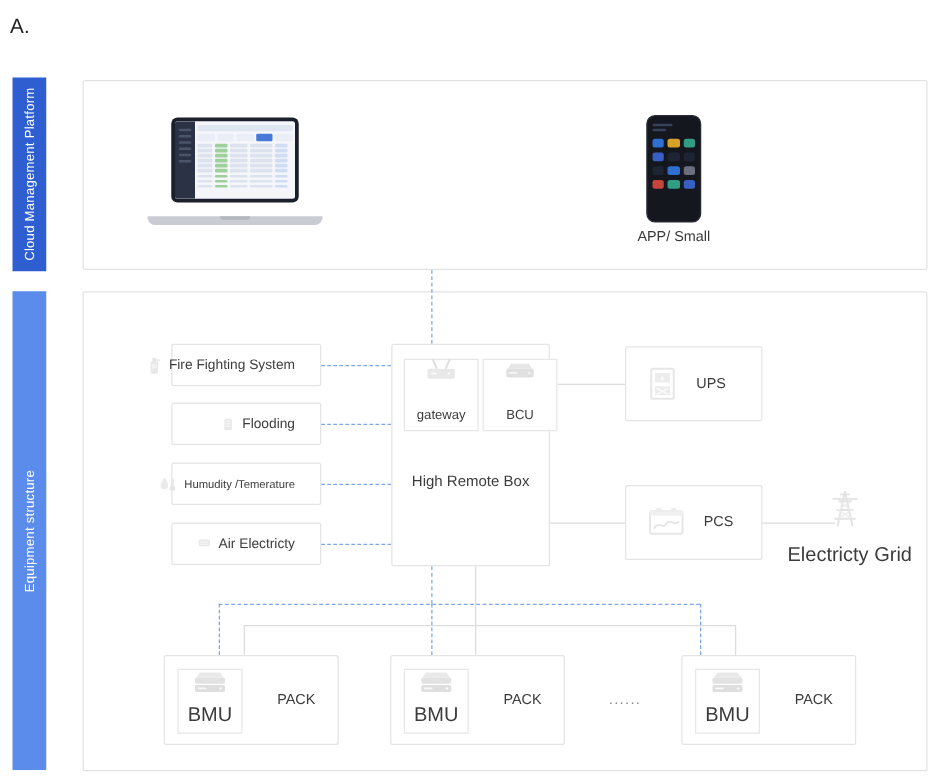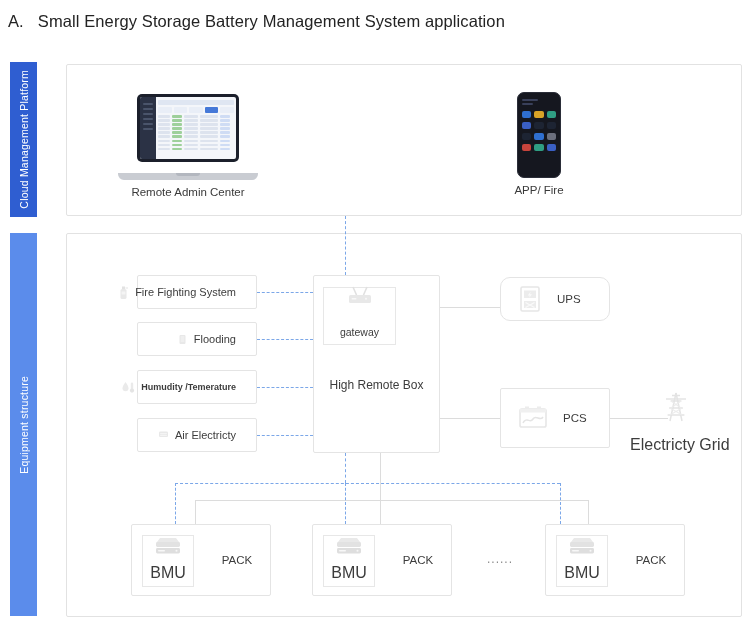--- a/index.html
+++ b/index.html
@@ -152,51 +152,51 @@
   
   .sensor-box {
     width: 120px; height: 34px;
     left: 137px;
     padding-right: 20px;
     justify-content: flex-end;
     gap: 5px;
   }
   #sensor-0 { top: 275px; }
   #sensor-1 { top: 322px; }
-  #sensor-2 { top: 370px; font-weight: bold; }
+  #sensor-2 { top: 370px; }
   #sensor-3 { top: 418px; }
   .sensor-label { font-size: 11px; color:#3c3c3c; white-space:nowrap; }
   #sensor-2 .sensor-label { font-size: 9px; }
 
   
   #hv-box {
     left: 313px; top: 275px;
     width: 127px; height: 178px;
     display: block;
   }
   #hv-title {
     position:absolute; left:0; right:0; top:102px;
     text-align:center; font-size:12px; color:#3c3c3c;
   }
   .hv-inner {
     position: absolute; top: 11px;
-    width: 73px; height: 58px;
+    width: 60px; height: 58px;
     border: 1px solid #e7e7e7;
     background:#fff;
     display:flex; flex-direction:column;
     align-items:center; justify-content:flex-end;
     padding-bottom: 6px;
     gap: 12px;
   }
   #hv-gateway { left: 9px; }
   #hv-bcu { left: 72px; }
   .hv-inner .lbl { font-size: 10.5px; color:#3c3c3c; }
 
   
-  #ups-box { left: 500px; top: 277px; width: 110px; height: 44px; border-radius: 10px; }
+  #ups-box { left: 500px; top: 277px; width: 110px; height: 60px; }
   #pcs-box { left: 500px; top: 388px; width: 110px; height: 60px; }
   .rbox-inner { display:flex; align-items:center; gap:14px; padding-left:16px; width:100%; }
   .rbox-label { font-size: 11.5px; color:#3c3c3c; }
 
   
   #grid-group { position:absolute; left: 630px; top: 392px; width: 92px; text-align:center; }
   #grid-caption { font-size: 16px; color:#3c3c3c; margin-top:14px; white-space:nowrap; }
 
   
   .pack-box {
@@ -242,21 +242,20 @@
 
   
   .icon { display:inline-block; line-height:0; }
   .icon svg { display:block; }
 </style>
 </head>
 <body>
 
 <div id="title">
   <span class="marker">A.</span>
-  <span>Small Energy Storage Battery Management System application</span>
 </div>
 
 <div class="vtab" id="vtab-cloud">
   <span>Cloud Management Platform</span>
 </div>
 <div class="vtab" id="vtab-equip">
   <span>Equipment  structure</span>
 </div>
 
 <div class="panel" id="panel-cloud"></div>
@@ -345,21 +344,20 @@
               <b class="c3"></b>
               <b class="c4"></b>
               <b class="c5"></b>
             </div>
         </div>
       </div>
     </div>
     <div class="laptop-base"></div>
     <div class="laptop-notch"></div>
   </div>
-  <div class="device-caption">Remote Admin Center</div>
 </div>
 
 <div class="device-group" id="phone-group">
   <div class="phone">
     <div class="phone-body">
       <div class="phone-top">
           <i></i>
           <i style="width:11px"></i>
         </div>
       <div class="phone-grid">
@@ -371,21 +369,21 @@
           <s style="background:#1d2433"></s>
         <s style="background:#1d2433"></s>
           <s style="background:#2f6fd0"></s>
           <s style="background:#6b6f7d"></s>
         <s style="background:#c7443c"></s>
           <s style="background:#2f9e83"></s>
           <s style="background:#3a5fc4"></s>
       </div>
     </div>
   </div>
-  <div class="device-caption">APP/ Fire</div>
+  <div class="device-caption">APP/ Small</div>
 </div>
 
 <div class="line dash-v" style="left:345px; top:216px; height:59px;"></div>
 
 <div class="line dash-h" style="left:257px; top:292px; width:56px;"></div>
 <div class="line dash-h" style="left:257px; top:339px; width:56px;"></div>
 <div class="line dash-h" style="left:257px; top:387px; width:56px;"></div>
 <div class="line dash-h" style="left:257px; top:435px; width:56px;"></div>
 
 <div class="line solid-h" style="left:440px; top:307px; width:60px;"></div>
@@ -457,20 +455,31 @@
       <svg width="30" height="24" viewBox="0 0 30 24">
         <path d="M8 2 L11.5 10" stroke="#e0e0e0" stroke-width="1.6" fill="none"></path>
         <path d="M22 2 L18.5 10" stroke="#e0e0e0" stroke-width="1.6" fill="none"></path>
         <rect x="4" y="10" width="22" height="8" rx="1.6" fill="#e8e8e8"></rect>
         <rect x="6.5" y="13" width="5" height="1.6" rx="0.8" fill="#f8f8f8"></rect>
         <circle cx="21" cy="13.8" r="1" fill="#f8f8f8"></circle>
       </svg>
     </span>
     <span class="lbl">gateway</span>
   </div>
+  <div class="hv-inner" id="hv-bcu">
+    <span class="icon" style="margin-bottom:6px">
+      <svg width="30" height="22" viewBox="0 0 30 22">
+        <path d="M5 9 L8 5 h14 l3 4z" fill="#e6e6e6"></path>
+        <rect x="4" y="9" width="22" height="7" rx="1.6" fill="#e0e0e0"></rect>
+        <rect x="6" y="11.5" width="7" height="1.4" rx="0.7" fill="#f6f6f6"></rect>
+        <circle cx="22.5" cy="12.3" r="1" fill="#f6f6f6"></circle>
+      </svg>
+    </span>
+    <span class="lbl">BCU</span>
+  </div>
   <div id="hv-title">High Remote Box</div>
 </div>
 
 <div class="fbox" id="ups-box">
   <div class="rbox-inner">
     <span class="icon">
       <svg width="26" height="30" viewBox="0 0 26 30">
         <rect x="4" y="3" width="18" height="24" rx="1.5" fill="none" stroke="#e6e6e6" stroke-width="1.6"></rect>
         <rect x="7" y="6.5" width="12" height="7.5" fill="#ececec"></rect>
         <path d="M13.6 7.8 l-2.8 3.6 h2 l-0.6 2.4 2.8-3.6 h-2z" fill="#fafafa"></path>

